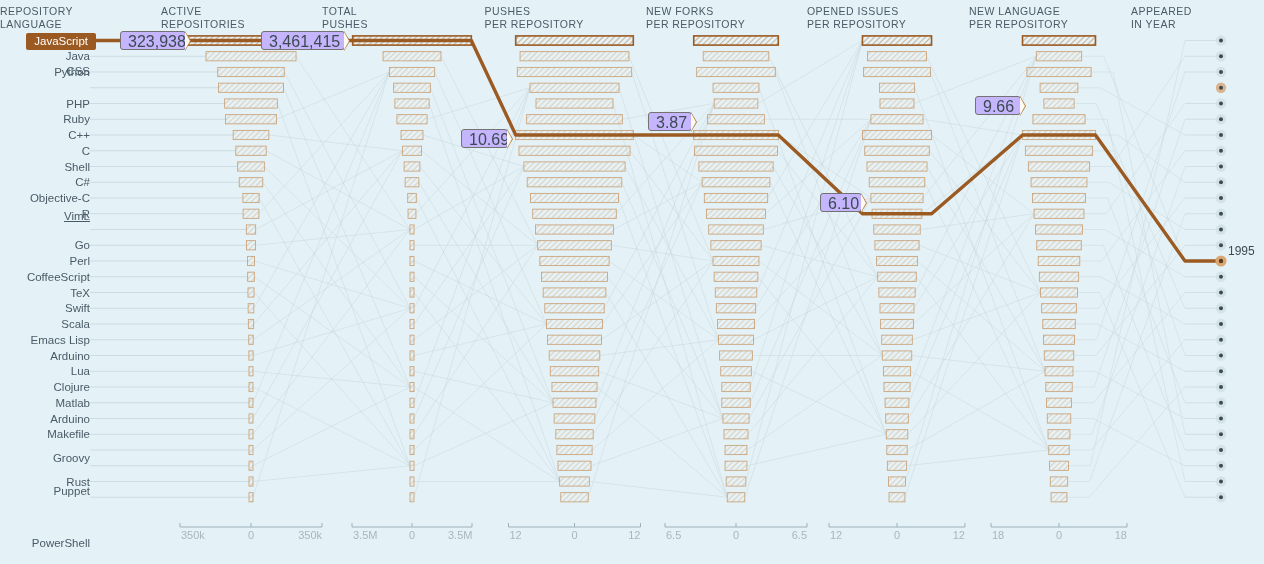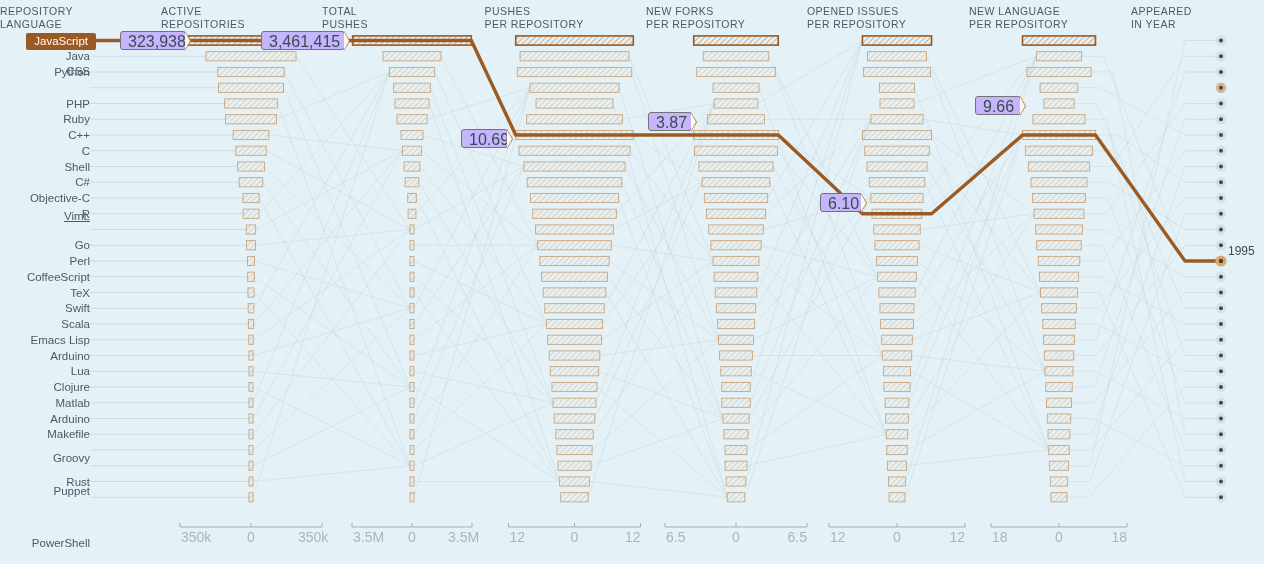--- a/index.html
+++ b/index.html
@@ -34,21 +34,21 @@
   .lang-label.sel{
     color:#ffffff;
     background:#9b5a22;
     padding:2px 8px 3px 8px;
     border-radius:2px;
     right:1168px;
     font-weight:400;
   }
   .axis-tick{
     position:absolute;
-    font-size:14px;
+    font-size:11px;
     color:#a8b6bf;
     white-space:nowrap;
   }
   .vtag{
     position:absolute;
     height:19px;
     line-height:19px;
     background:#c4b5fd;
     border:1px solid #737373;
     border-radius:3px;

